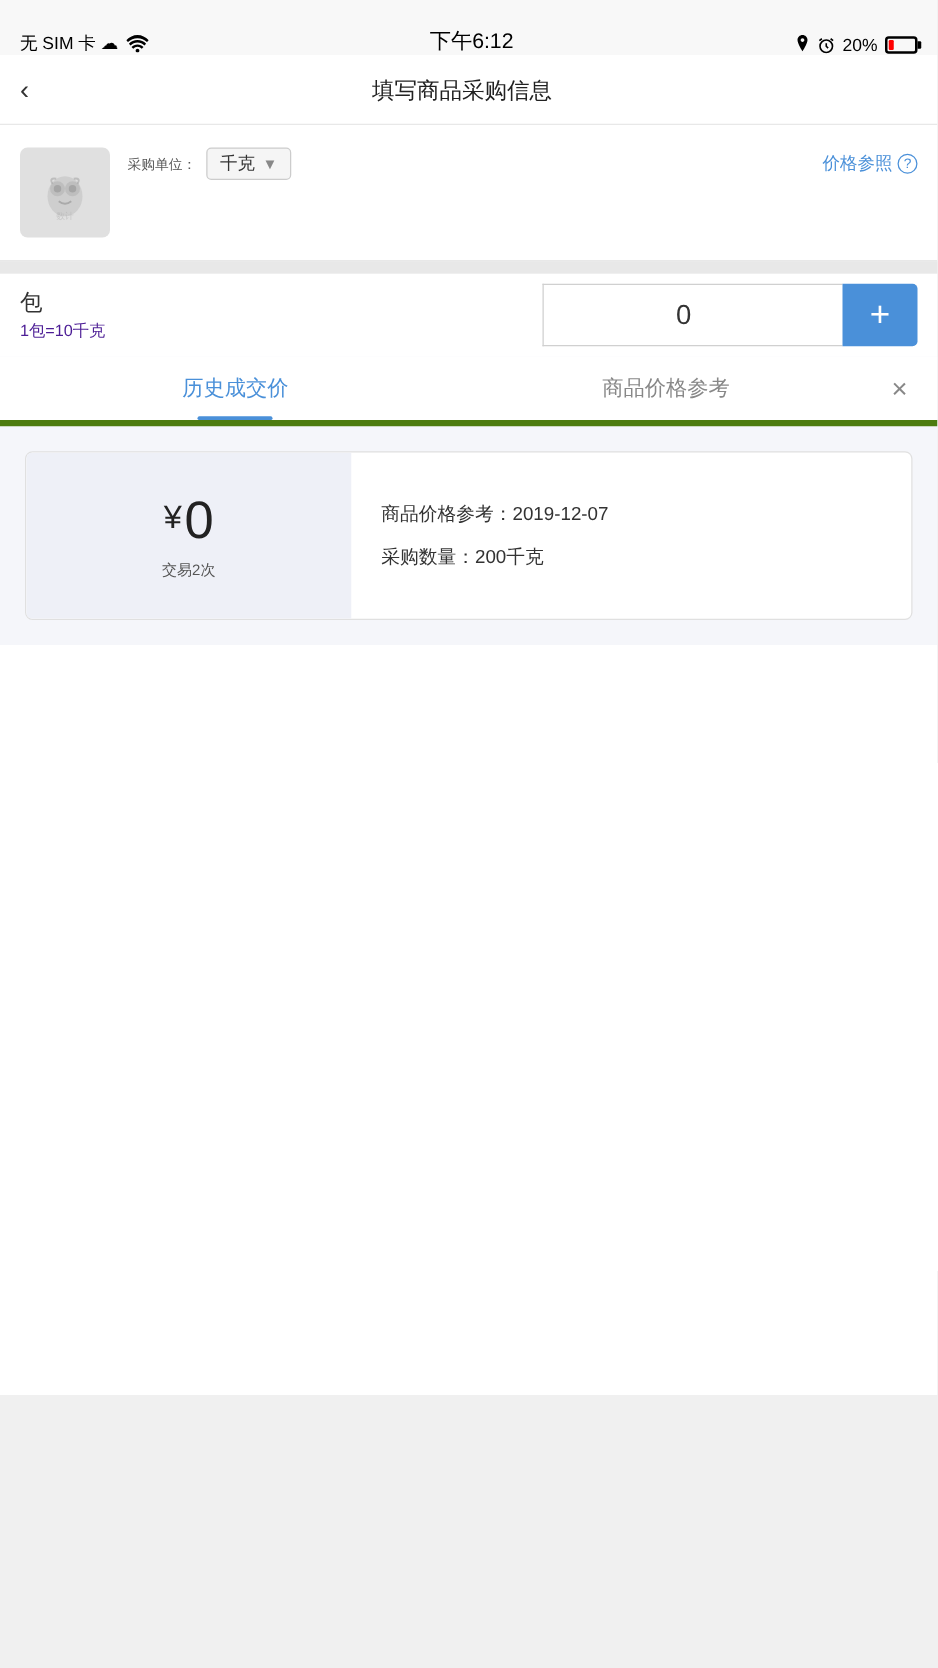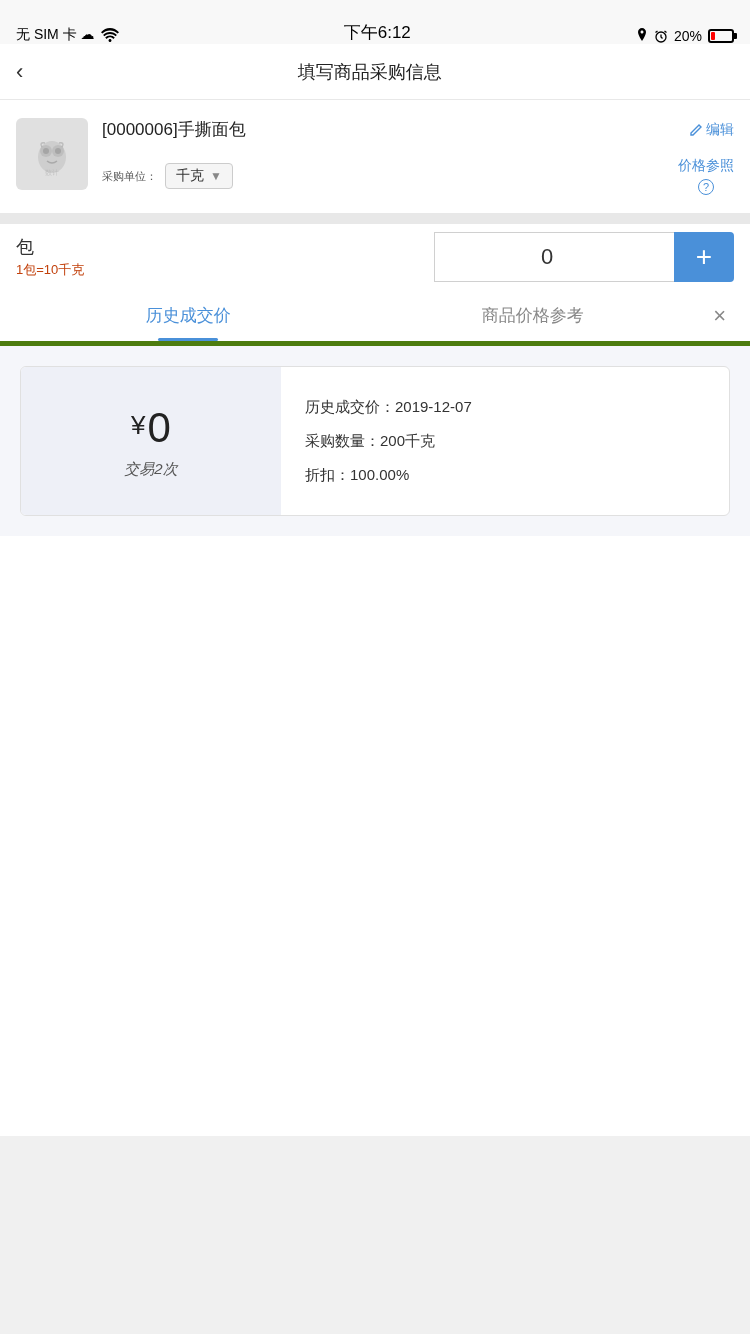--- a/index.html
+++ b/index.html
@@ -138,21 +138,20 @@
       cursor: pointer;
     }
     .unit-arrow { font-size: 12px; color: #888; }
     .price-ref-link {
       font-size: 14px;
       color: #4a90d9;
       display: flex;
       align-items: center;
       gap: 4px;
       cursor: pointer;
-      flex-direction: column;
     }
     .price-ref-link .help-icon {
       width: 16px; height: 16px;
       border: 1.5px solid #4a90d9;
       border-radius: 50%;
       display: inline-flex;
       align-items: center;
       justify-content: center;
       font-size: 11px;
       color: #4a90d9;
@@ -177,21 +176,21 @@
       display: flex;
       flex-direction: column;
     }
     .quantity-unit {
       font-size: 18px;
       color: #333;
       font-weight: 500;
     }
     .quantity-conversion {
       font-size: 13px;
-      color: #c2410c;
+      color: #4c1d95;
       margin-top: 2px;
     }
     .quantity-input-wrap {
       flex: 1;
       display: flex;
       align-items: center;
       justify-content: flex-end;
       gap: 0;
     }
     .quantity-input-box {
@@ -294,24 +293,23 @@
     }
     .card-price-symbol {
       font-size: 26px;
       margin-top: 6px;
       margin-right: 2px;
     }
     .card-price-number {
       font-size: 42px;
     }
     .card-trade-count {
-      font-size: 15px;
+      font-size: 12px;
       color: #555;
       margin-top: 8px;
-      font-style: italic;
     }
     .card-right {
       flex: 1;
       display: flex;
       flex-direction: column;
       justify-content: center;
       padding: 28px 24px;
       gap: 10px;
     }
     .card-detail-row {
@@ -374,29 +372,20 @@
       <circle cx="31" cy="22" r="6" fill="#888" opacity="0.6"></circle>
       <circle cx="19" cy="22" r="3" fill="#555" opacity="0.7"></circle>
       <circle cx="31" cy="22" r="3" fill="#555" opacity="0.7"></circle>
       <path d="M20 32 Q25 36 30 32" stroke="#555" stroke-width="1.5" fill="none" opacity="0.7"></path>
       <path d="M15 18 Q12 13 18 14" stroke="#555" stroke-width="1.5" fill="none" opacity="0.5"></path>
       <path d="M35 18 Q38 13 32 14" stroke="#555" stroke-width="1.5" fill="none" opacity="0.5"></path>
       <text x="25" y="46" text-anchor="middle" font-size="7" fill="#888" opacity="0.6">数计</text>
     </svg>
   </div>
   <div class="product-info">
-    <div class="product-top-row">
-      <span class="product-name">[0000006]手撕面包</span>
-      <span class="edit-link">
-        <svg width="14" height="14" viewBox="0 0 14 14" fill="none" stroke="#4a90d9" stroke-width="1.4">
-          <path d="M2 10L10 2l2 2L4 12H2v-2z"></path>
-        </svg>
-        <span>编辑</span>
-      </span>
-    </div>
     <div class="product-unit-row">
       <div style="display:flex;align-items:center;gap:8px;">
         <span class="unit-label">采购单位：</span>
         <div class="unit-selector">
           <span>千克</span>
           <span class="unit-arrow">▼</span>
         </div>
       </div>
       <div class="price-ref-link">
         <span>价格参照</span>
@@ -436,27 +425,24 @@
     <div class="transaction-card">
       <div class="card-left">
         <div class="card-price">
           <span class="card-price-symbol">¥</span>
           <span class="card-price-number">0</span>
         </div>
         <div class="card-trade-count">交易2次</div>
       </div>
       <div class="card-right">
         <div class="card-detail-row">
-          <span>历史成交价：</span><span>2019-12-07</span>
+          <span>商品价格参考：</span><span>2019-12-07</span>
         </div>
         <div class="card-detail-row">
           <span>采购数量：</span><span>200千克</span>
         </div>
-        <div class="card-detail-row">
-          <span>折扣：</span><span>100.00%</span>
-        </div>
       </div>
     </div>
   </div>
 
 </div>
 
 <div class="bottom-white"></div>
 
 </body></html>

